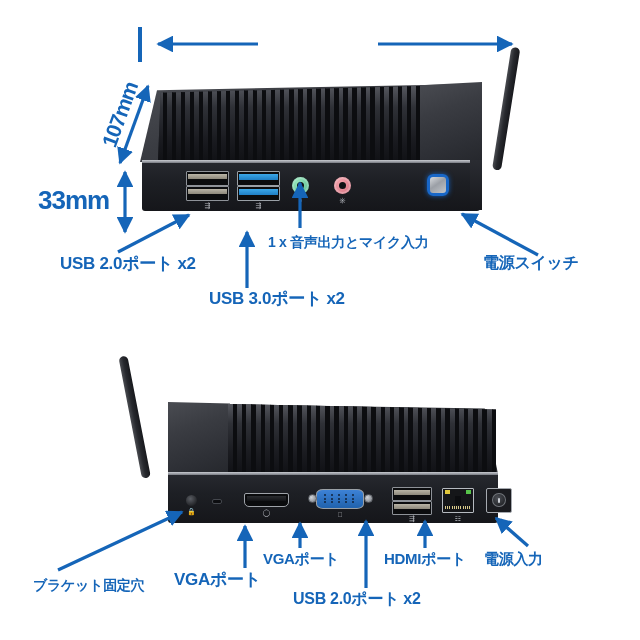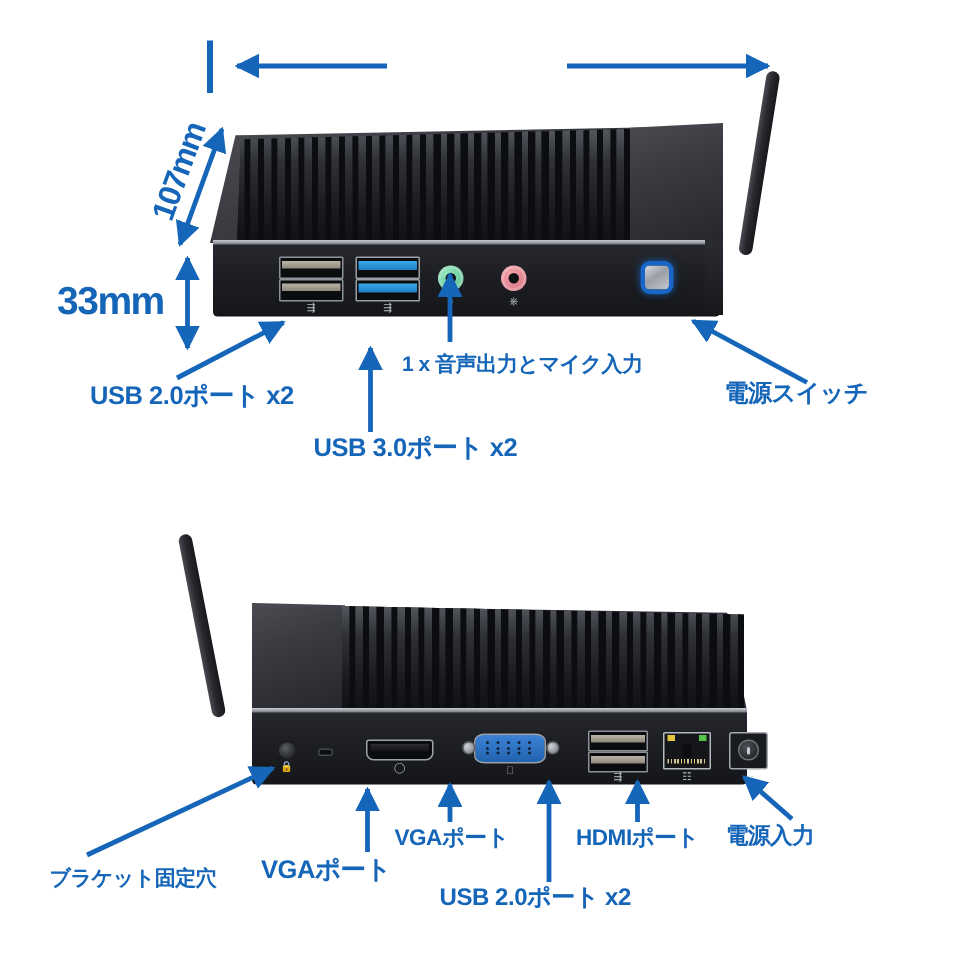--- a/index.html
+++ b/index.html
@@ -395,15 +395,15 @@
   <div class="anno" style="left:33px;top:578px;font-size:14px;">ブラケット固定穴</div>
 
   <div class="anno" style="left:174px;top:571px;font-size:17px;">VGAポート</div>
 
   <div class="anno" style="left:263px;top:551px;font-size:15px;">VGAポート</div>
 
   <div class="anno" style="left:293px;top:591px;font-size:16px;">USB 2.0ポート x2</div>
 
   <div class="anno" style="left:384px;top:551px;font-size:15px;">HDMIポート</div>
 
-  <div class="anno" style="left:484px;top:551px;font-size:15px;font-family:Liberation Serif, serif;">電源入力</div>
+  <div class="anno" style="left:484px;top:551px;font-size:15px;">電源入力</div>
 
 </div>
 
 </body></html>

